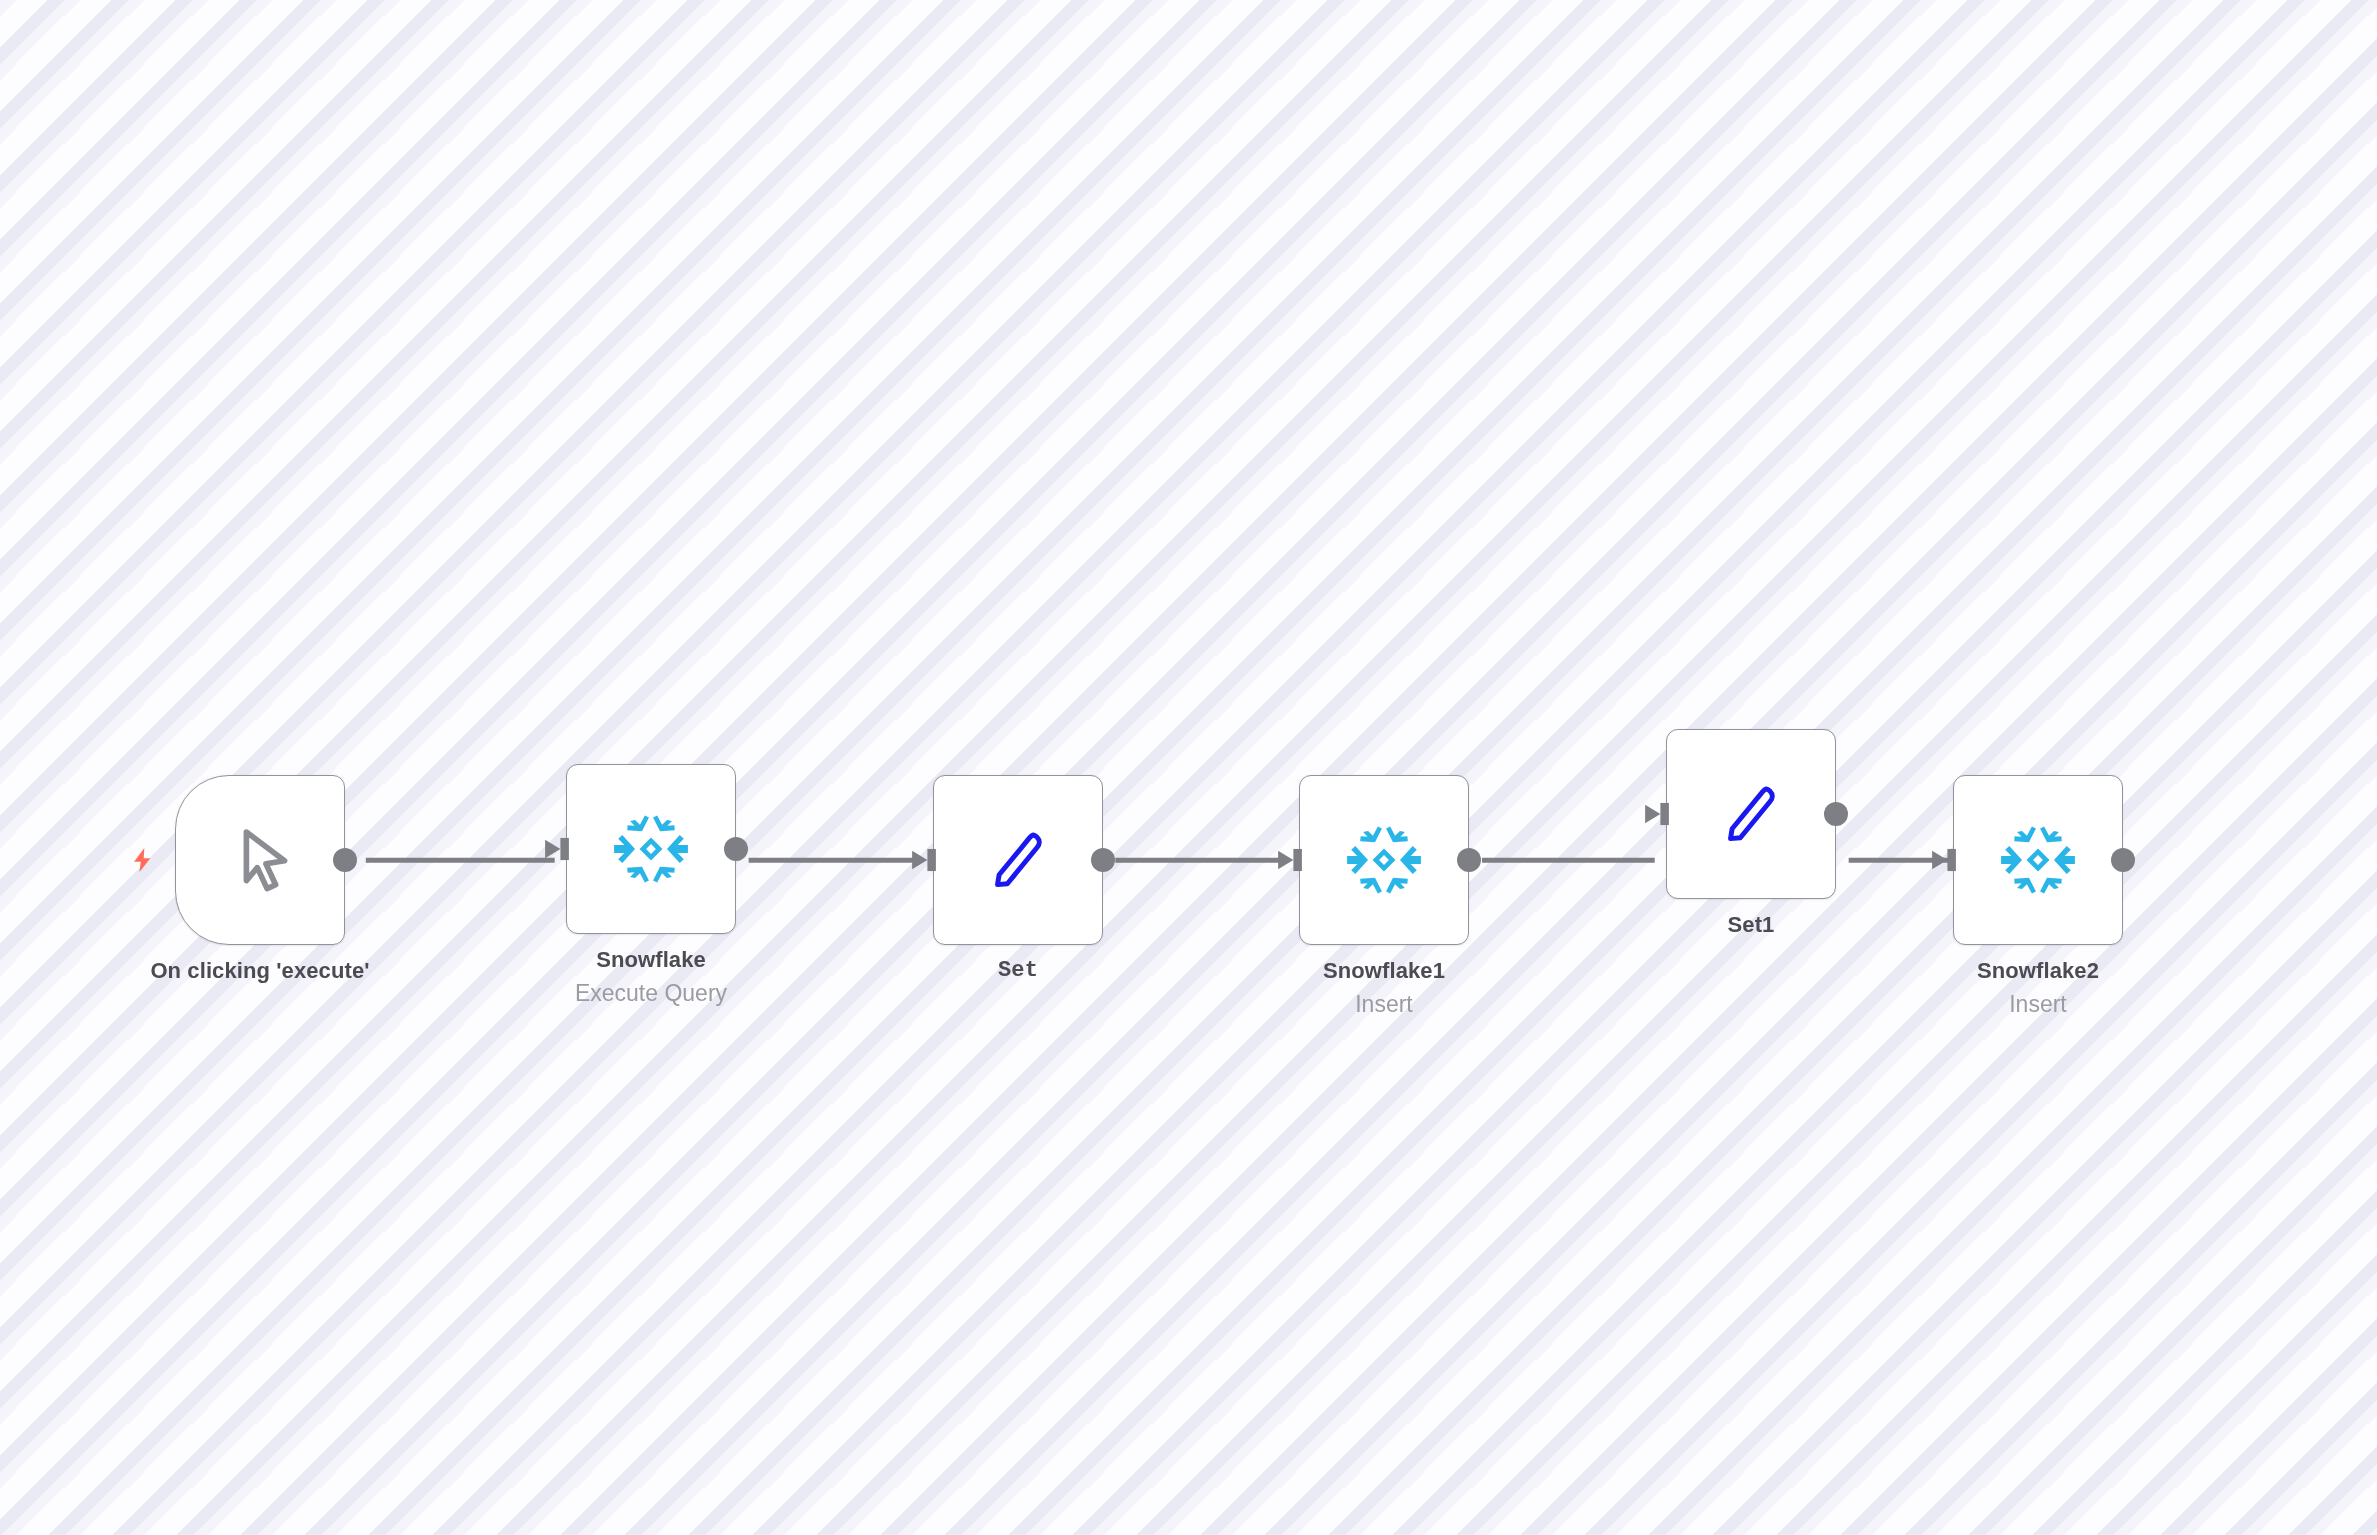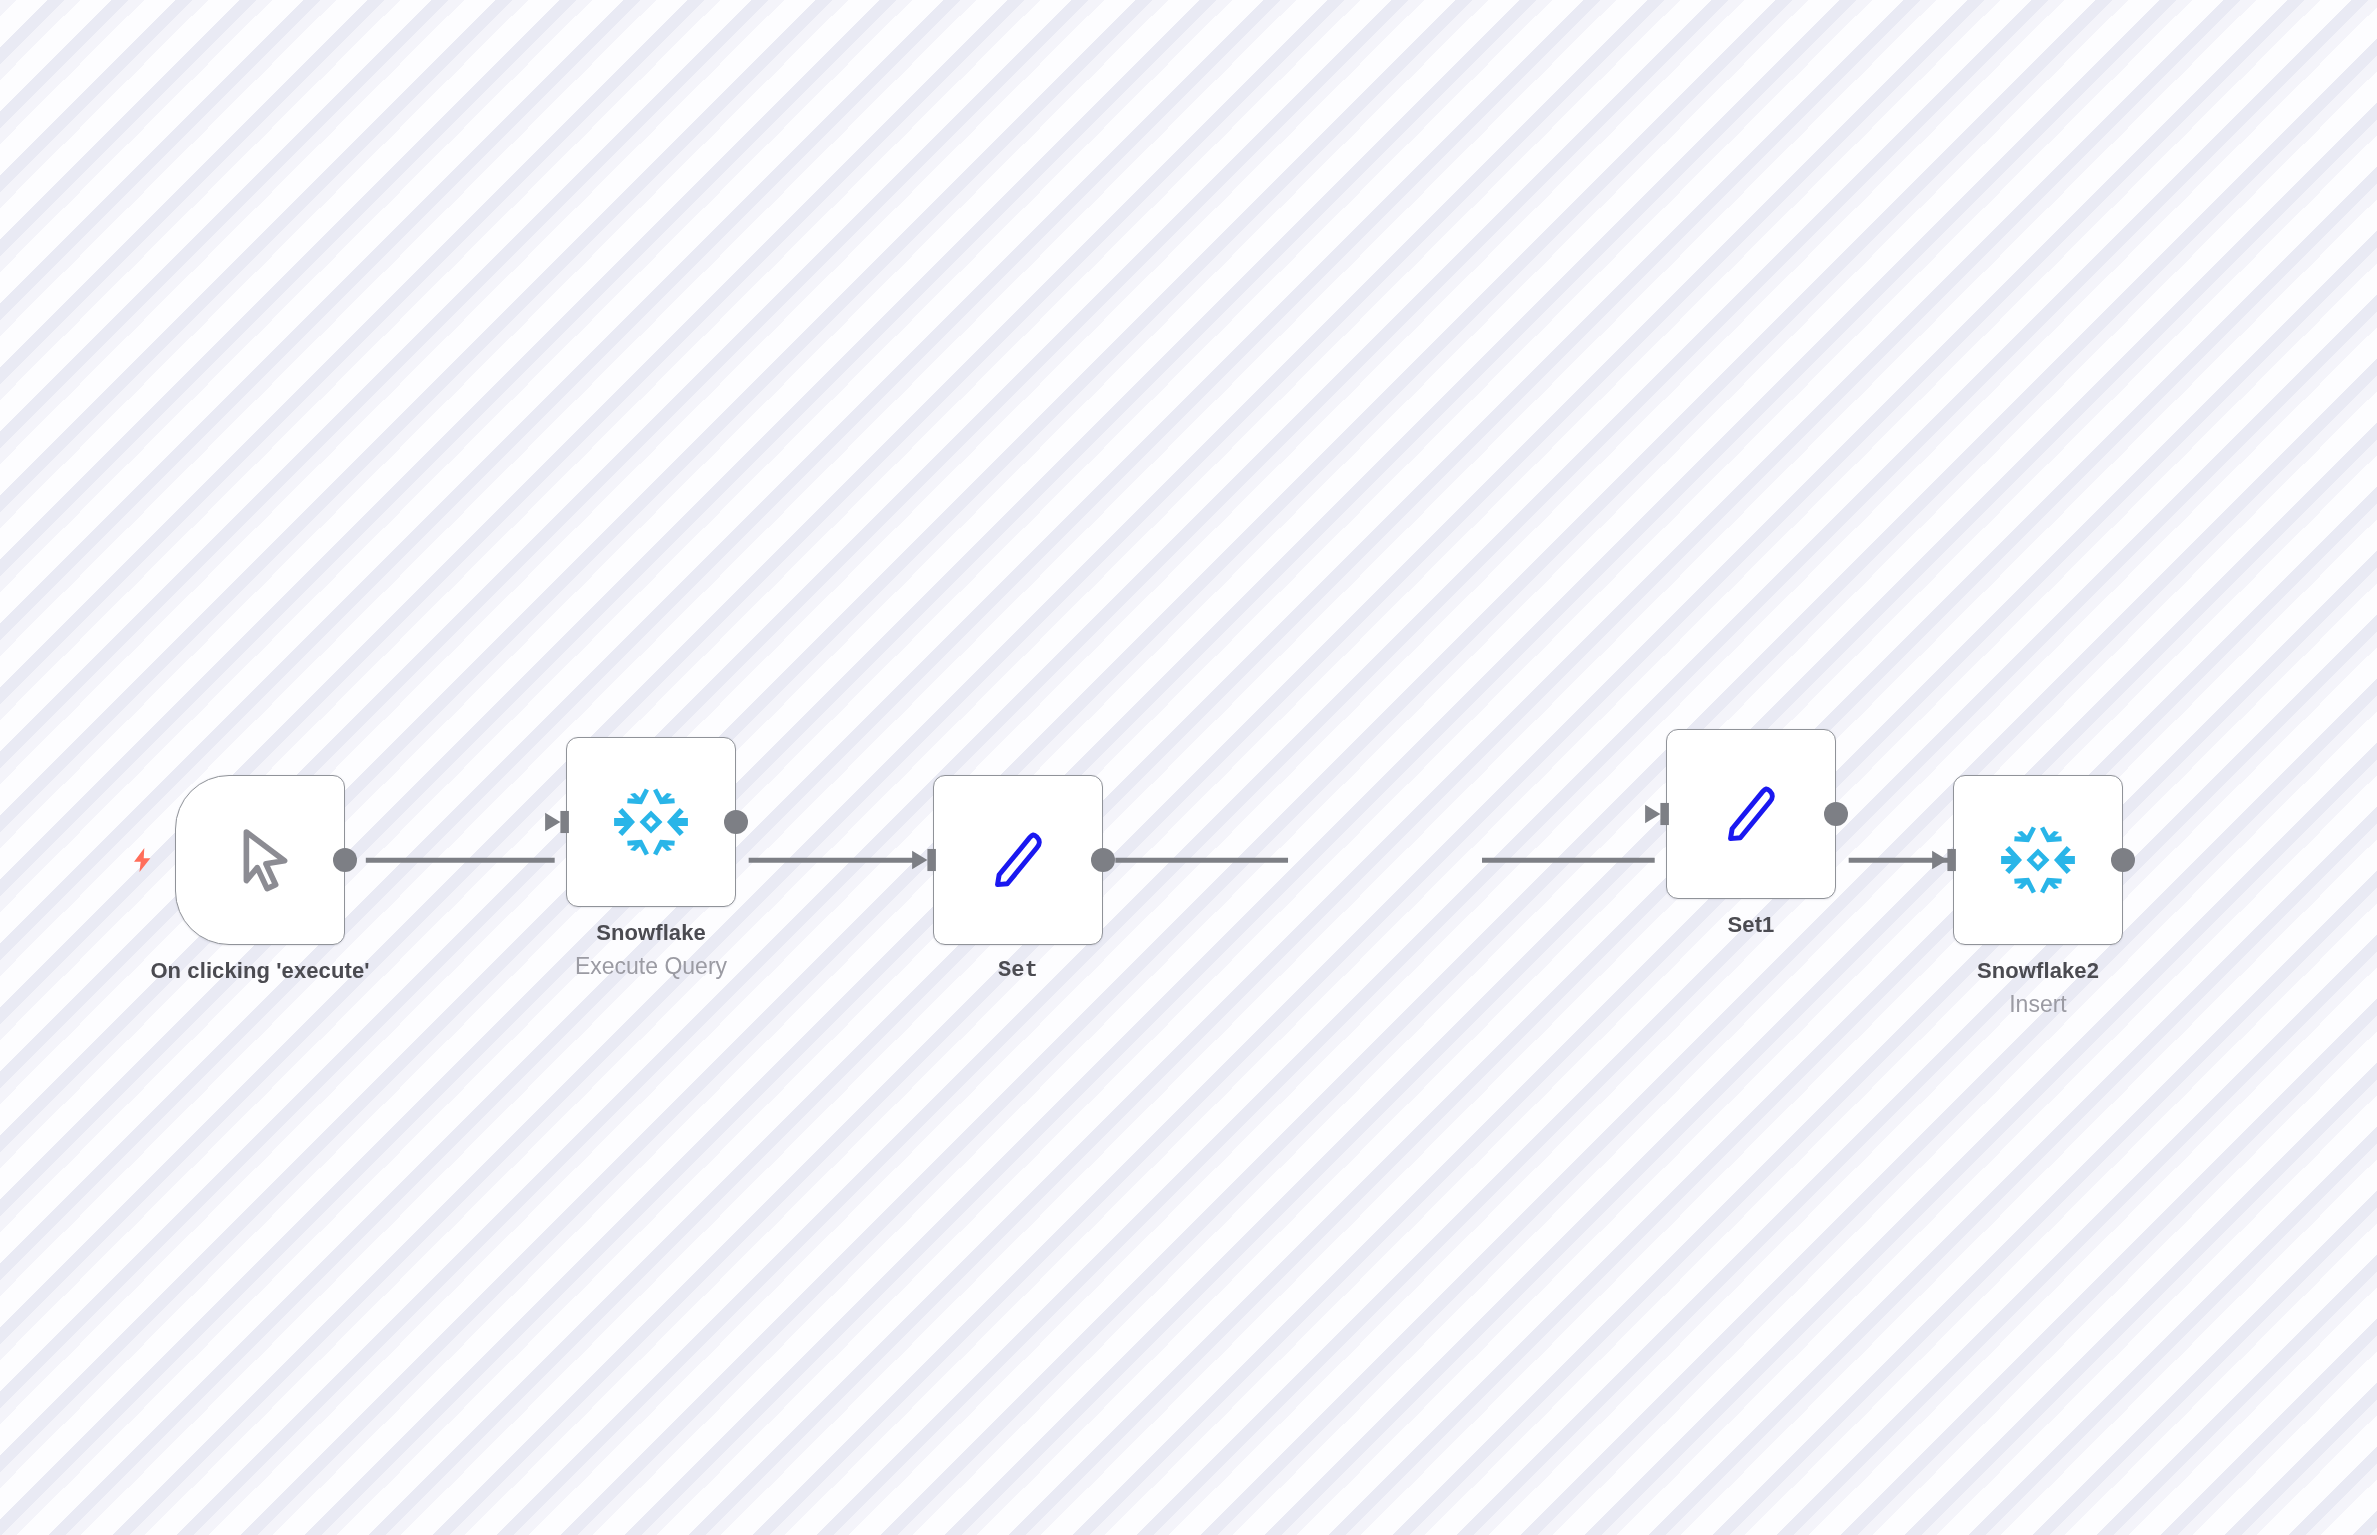--- a/index.html
+++ b/index.html
@@ -153,21 +153,21 @@
       <svg class="node-icon cursor-glyph" viewBox="0 0 24 24">
         <path d="M5.2 2.4 L18.1 12.1 L11.8 13.1 L15.1 20.2 L12.2 21.5 L8.9 14.4 L5.2 18.8 Z" fill="none" stroke="#8c8c93" stroke-width="1.9" stroke-linejoin="round" stroke-linecap="round"></path>
       </svg>
       <div class="port-out"></div>
     </div>
     <div class="node-labels">
       <div class="node-title">On clicking 'execute'</div>
     </div>
   </div>
 
-  <div class="node" style="left:566px; top:737px;">
+  <div class="node" style="left:566px; top:764px;">
     <div class="node-box">
       <svg class="port-in" viewBox="0 0 28 30">
         <rect x="18" y="2" width="10" height="26" fill="#7d7f85"></rect>
         <path d="M0 4 L18 15 L0 26 Z" fill="#7d7f85"></path>
       </svg>
       <svg class="node-icon" viewBox="0 0 100 100">
         <g fill="#29b5e8">
 
           <path d="M30.5 14.5 L36.5 20.5 L42.5 9 L47.5 11.5 L39 28.5 L21 27 L21.5 21 L30 21.5 L24.5 16 Z"></path>
 
@@ -201,56 +201,80 @@
       <svg class="node-icon" viewBox="0 0 100 100">
         <path d="M73 22 C77 26 77 31 73 35 L37 79 L25 80 L27 68 L64 23 C68 19 69 18 73 22 Z" fill="none" stroke="#1a18f0" stroke-width="6" stroke-linejoin="round" stroke-linecap="round"></path>
       </svg>
       <div class="port-out"></div>
     </div>
     <div class="node-labels">
       <div class="node-title">Set</div>
     </div>
   </div>
 
-
-  <div class="node" style="left:1666px; top:729px;">
-    <div class="node-box">
-      <svg class="port-in" viewBox="0 0 28 30">
-        <rect x="18" y="2" width="10" height="26" fill="#7d7f85"></rect>
-        <path d="M0 4 L18 15 L0 26 Z" fill="#7d7f85"></path>
-      </svg>
-      <svg class="node-icon" viewBox="0 0 100 100">
-        <path d="M73 22 C77 26 77 31 73 35 L37 79 L25 80 L27 68 L64 23 C68 19 69 18 73 22 Z" fill="none" stroke="#1a18f0" stroke-width="6" stroke-linejoin="round" stroke-linecap="round"></path>
-      </svg>
-      <div class="port-out"></div>
-    </div>
-    <div class="node-labels">
-      <div class="node-title">Set1</div>
-    </div>
-  </div>
-
-  <div class="node" style="left:1953px; top:775px;">
+  <div class="node" style="left:1299px; top:775px;">
     <div class="node-box">
       <svg class="port-in" viewBox="0 0 28 30">
         <rect x="18" y="2" width="10" height="26" fill="#7d7f85"></rect>
         <path d="M0 4 L18 15 L0 26 Z" fill="#7d7f85"></path>
       </svg>
       <svg class="node-icon" viewBox="0 0 100 100">
         <g fill="#29b5e8">
           <path d="M30.5 14.5 L36.5 20.5 L42.5 9 L47.5 11.5 L39 28.5 L21 27 L21.5 21 L30 21.5 L24.5 16 Z"></path>
           <path d="M69.5 14.5 L63.5 20.5 L57.5 9 L52.5 11.5 L61 28.5 L79 27 L78.5 21 L70 21.5 L75.5 16 Z"></path>
           <path d="M10 37.5 L17.5 45 L5 45 L5 55 L17.5 55 L10 62.5 L15 67 L30.5 50 L15 33 Z"></path>
           <path d="M90 37.5 L82.5 45 L95 45 L95 55 L82.5 55 L90 62.5 L85 67 L69.5 50 L85 33 Z"></path>
           <path d="M30.5 85.5 L36.5 79.5 L42.5 91 L47.5 88.5 L39 71.5 L21 73 L21.5 79 L30 78.5 L24.5 84 Z"></path>
           <path d="M69.5 85.5 L63.5 79.5 L57.5 91 L52.5 88.5 L61 71.5 L79 73 L78.5 79 L70 78.5 L75.5 84 Z"></path>
           <path d="M50 36 L64 50 L50 64 L36 50 Z M50 44 L56 50 L50 56 L44 50 Z" fill-rule="evenodd"></path>
         </g>
       </svg>
       <div class="port-out"></div>
     </div>
     <div class="node-labels">
+      <div class="node-title">Snowflake1</div>
+      <div class="node-subtitle">Insert</div>
+    </div>
+  </div>
+
+  <div class="node" style="left:1666px; top:729px;">
+    <div class="node-box">
+      <svg class="port-in" viewBox="0 0 28 30">
+        <rect x="18" y="2" width="10" height="26" fill="#7d7f85"></rect>
+        <path d="M0 4 L18 15 L0 26 Z" fill="#7d7f85"></path>
+      </svg>
+      <svg class="node-icon" viewBox="0 0 100 100">
+        <path d="M73 22 C77 26 77 31 73 35 L37 79 L25 80 L27 68 L64 23 C68 19 69 18 73 22 Z" fill="none" stroke="#1a18f0" stroke-width="6" stroke-linejoin="round" stroke-linecap="round"></path>
+      </svg>
+      <div class="port-out"></div>
+    </div>
+    <div class="node-labels">
+      <div class="node-title">Set1</div>
+    </div>
+  </div>
+
+  <div class="node" style="left:1953px; top:775px;">
+    <div class="node-box">
+      <svg class="port-in" viewBox="0 0 28 30">
+        <rect x="18" y="2" width="10" height="26" fill="#7d7f85"></rect>
+        <path d="M0 4 L18 15 L0 26 Z" fill="#7d7f85"></path>
+      </svg>
+      <svg class="node-icon" viewBox="0 0 100 100">
+        <g fill="#29b5e8">
+          <path d="M30.5 14.5 L36.5 20.5 L42.5 9 L47.5 11.5 L39 28.5 L21 27 L21.5 21 L30 21.5 L24.5 16 Z"></path>
+          <path d="M69.5 14.5 L63.5 20.5 L57.5 9 L52.5 11.5 L61 28.5 L79 27 L78.5 21 L70 21.5 L75.5 16 Z"></path>
+          <path d="M10 37.5 L17.5 45 L5 45 L5 55 L17.5 55 L10 62.5 L15 67 L30.5 50 L15 33 Z"></path>
+          <path d="M90 37.5 L82.5 45 L95 45 L95 55 L82.5 55 L90 62.5 L85 67 L69.5 50 L85 33 Z"></path>
+          <path d="M30.5 85.5 L36.5 79.5 L42.5 91 L47.5 88.5 L39 71.5 L21 73 L21.5 79 L30 78.5 L24.5 84 Z"></path>
+          <path d="M69.5 85.5 L63.5 79.5 L57.5 91 L52.5 88.5 L61 71.5 L79 73 L78.5 79 L70 78.5 L75.5 84 Z"></path>
+          <path d="M50 36 L64 50 L50 64 L36 50 Z M50 44 L56 50 L50 56 L44 50 Z" fill-rule="evenodd"></path>
+        </g>
+      </svg>
+      <div class="port-out"></div>
+    </div>
+    <div class="node-labels">
       <div class="node-title">Snowflake2</div>
       <div class="node-subtitle">Insert</div>
     </div>
   </div>
 
 </div>
 
 
 </body></html>

